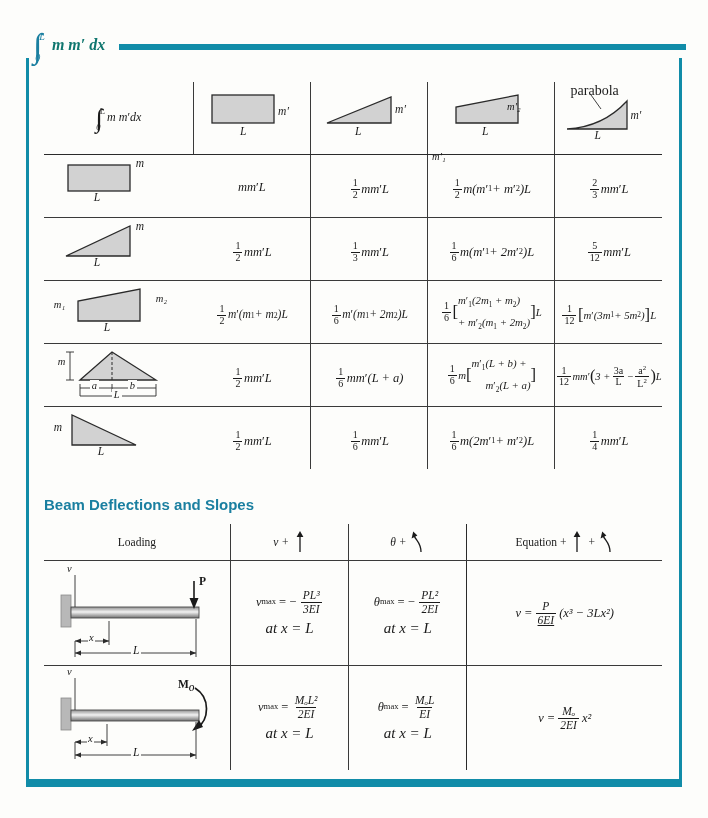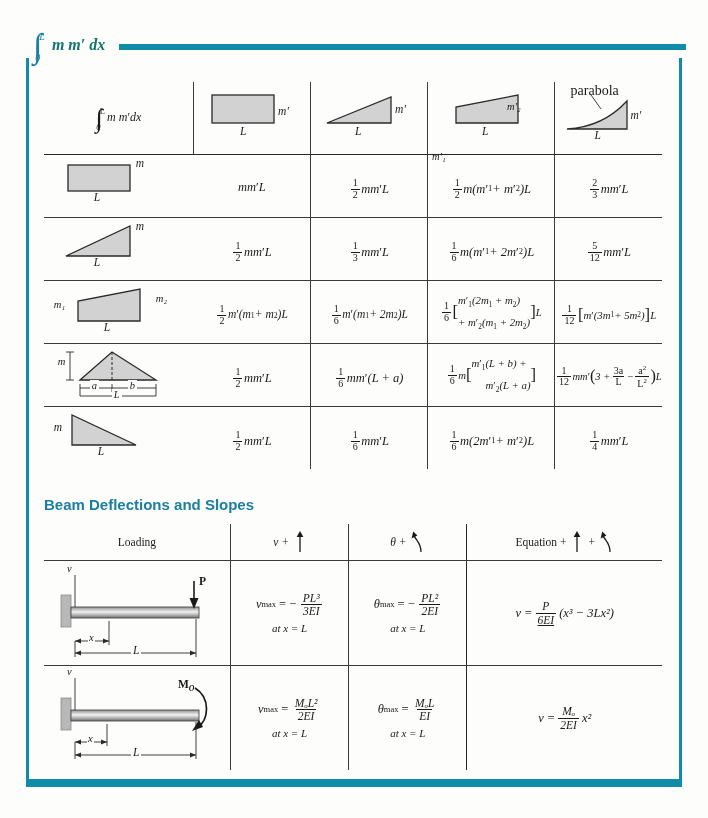--- a/index.html
+++ b/index.html
@@ -218,21 +218,21 @@
     font-size: 11.5px;
   }
   .hdr-arrow-cell .it { font-style: italic; }
 
   .stack {
     display: inline-flex;
     flex-direction: column;
     align-items: center;
     gap: 5px;
   }
-  .atline { font-style: italic; font-size: 11px; }
+  .atline { font-style: italic; font-size: 15px; }
 
   .beam-fig {
     position: relative;
     width: 180px; height: 100px;
     margin: 0 auto;
   }
   svg { display: block; overflow: visible; }
 </style>
 </head>
 <body>

